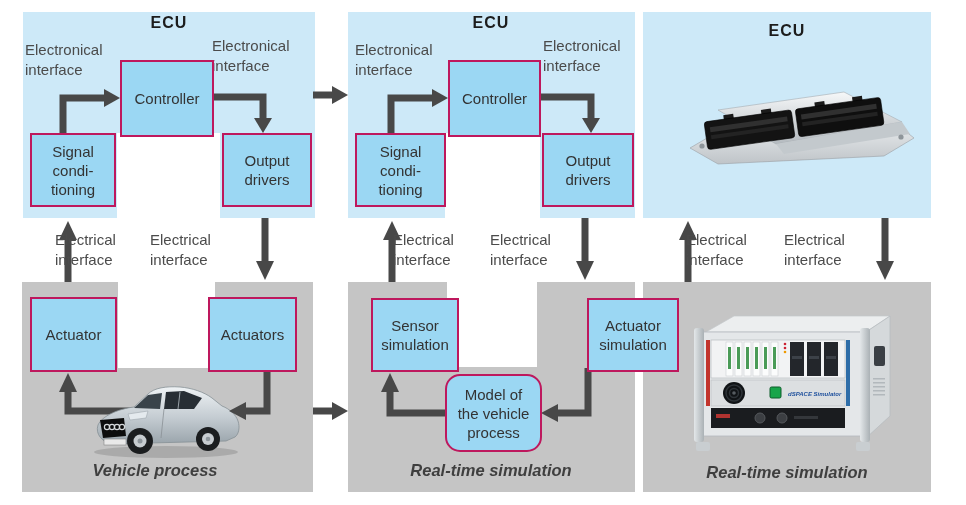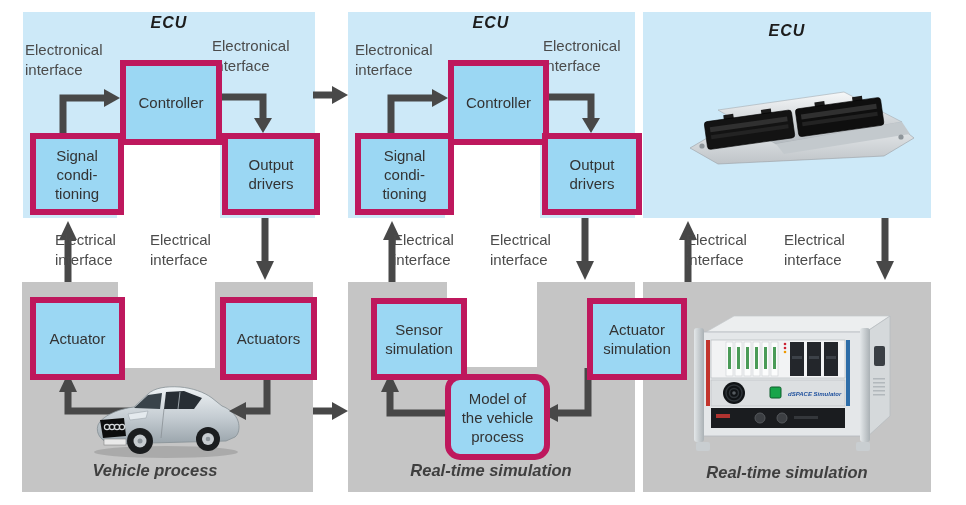--- a/index.html
+++ b/index.html
@@ -2,26 +2,26 @@
 <html><head>
 <meta charset="utf-8">
 <style>
   html,body{margin:0;padding:0;background:#fff;}
   .canvas{position:relative;width:966px;height:505px;background:#ffffff;
           font-family:"Liberation Sans",sans-serif;overflow:hidden;}
   .panel{position:absolute;}
   .blue{background:#cde9f8;z-index:1;}
   .gray{background:#c5c5c5;z-index:1;}
   .notch{position:absolute;background:#ffffff;z-index:2;}
-  .box{position:absolute;background:#9bd7f3;border:6px solid #be185d;
+  .box{position:absolute;background:#9bd7f3;border:2px solid #be185d;
        display:flex;align-items:center;justify-content:center;text-align:center;
        color:#333;font-size:15px;line-height:19px;white-space:pre-line;z-index:6;}
   .lbl{position:absolute;color:#4b4b4b;font-size:15px;
        line-height:20px;white-space:pre-line;z-index:6;}
-  .ecu-title{position:absolute;font-weight:bold;font-style:italic;font-size:16px;
+  .ecu-title{position:absolute;font-weight:bold;font-size:16px;
        color:#1c1c1c;z-index:6;text-align:center;letter-spacing:1px;}
   .proc-title{position:absolute;font-weight:bold;font-style:italic;font-size:16.5px;
        color:#3f3f3f;z-index:6;text-align:center;}
   svg.layer{position:absolute;left:0;top:0;z-index:3;pointer-events:none;}
   svg.layer-over{position:absolute;left:0;top:0;z-index:5;pointer-events:none;}
   svg.photo{position:absolute;z-index:4;}
 </style>
 </head>
 <body>
 
@@ -244,21 +244,21 @@
 drivers</div>
 
   <div class="box" style="left:448px;top:60px;width:89px;height:73px;">Controller</div>
   <div class="box" style="left:355px;top:133px;width:87px;height:70px;">Signal
 condi-
 tioning</div>
   <div class="box" style="left:542px;top:133px;width:88px;height:70px;">Output
 drivers</div>
 
   <div class="box" style="left:30px;top:297px;width:83px;height:71px;">Actuator</div>
-  <div class="box" style="left:220px;top:297px;width:85px;height:71px;">Actuators</div>
+  <div class="box" style="left:208px;top:297px;width:85px;height:71px;">Actuators</div>
 
   <div class="box" style="left:371px;top:298px;width:84px;height:70px;">Sensor
 simulation</div>
   <div class="box" style="left:542px;top:298px;width:88px;height:70px;margin-left:45px;">Actuator
 simulation</div>
   <div class="box" style="left:445px;top:374px;width:93px;height:74px;border-radius:15px;">Model of
 the vehicle
 process</div>
 
   <div class="proc-title" style="left:35px;top:461px;width:240px;">Vehicle process</div>

